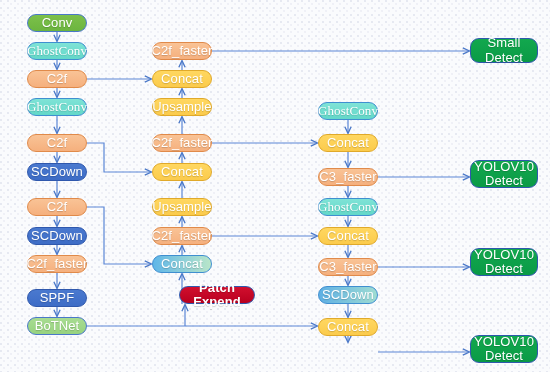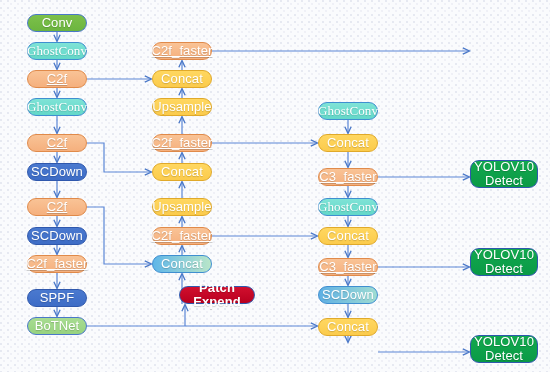--- a/index.html
+++ b/index.html
@@ -30,21 +30,21 @@
     display:flex;
     align-items:center;
     justify-content:center;
     text-align:center;
     text-shadow:0 1px 1px rgba(0,0,0,.18);
     letter-spacing:.1px;
     white-space:pre-line;
   }
   .green   {background:linear-gradient(180deg,#7cc04a,#6cb53f);border-color:#4a78c8;}
   .mint    {background:linear-gradient(180deg,#7fe3d6,#63d8c9);border-color:#3f8fd0;font-family:Liberation Serif, serif;}
-  .orange  {background:linear-gradient(180deg,#f9c396,#f5b07e);border-color:#e08a4a;text-decoration:underline;}
+  .orange  {background:linear-gradient(180deg,#f9c396,#f5b07e);border-color:#e08a4a;}
   .blue    {background:linear-gradient(180deg,#4a79cf,#3d6cc6);border-color:#2f58ad;}
   .lgreen  {background:linear-gradient(180deg,#a8dc92,#97d37f);border-color:#4a78c8;}
   .yellow  {background:linear-gradient(180deg,#ffd760,#fbcb4c);border-color:#e0a92a;}
   .cyangrad{background:linear-gradient(90deg,#5fb6e8,#b9e6c9);border-color:#3f8fd0;}
   .teal    {background:linear-gradient(90deg,#5fb0e4,#9fdcd2);border-color:#3f8fd0;}
   .crimson {background:linear-gradient(180deg,#d10f2e,#b9001f);border-color:#2f58ad;font-weight:bold;margin-left:32px;}
   .detect  {background:linear-gradient(180deg,#12a84e,#0a9a46);border-color:#2f58ad;}
   .node span{display:block;pointer-events:none;}
 </style>
 </head>
@@ -131,19 +131,20 @@
 
   <div class="node mint" style="left:318px;top:102px;width:60px;height:18px"><span>GhostConv</span></div>
   <div class="node yellow" style="left:318px;top:134px;width:60px;height:18px"><span>Concat</span></div>
   <div class="node orange" style="left:318px;top:168px;width:60px;height:18px"><span>C3_faster</span></div>
   <div class="node mint" style="left:318px;top:198px;width:60px;height:18px"><span>GhostConv</span></div>
   <div class="node yellow" style="left:318px;top:227px;width:60px;height:18px"><span>Concat</span></div>
   <div class="node orange" style="left:318px;top:258px;width:60px;height:18px"><span>C3_faster</span></div>
   <div class="node teal" style="left:318px;top:286px;width:60px;height:18px"><span>SCDown</span></div>
   <div class="node yellow" style="left:318px;top:318px;width:60px;height:18px"><span>Concat</span></div>
 
+  <div class="node detect" style="left:470px;top:38px;width:68px;height:25px"><span>Small Detect</span></div>
   <div class="node detect" style="left:470px;top:160px;width:68px;height:28px"><span>YOLOV10
 Detect</span></div>
   <div class="node detect" style="left:470px;top:248px;width:68px;height:28px"><span>YOLOV10
 Detect</span></div>
   <div class="node detect" style="left:470px;top:335px;width:68px;height:28px"><span>YOLOV10
 Detect</span></div>
 </div>
 
 </body></html>

